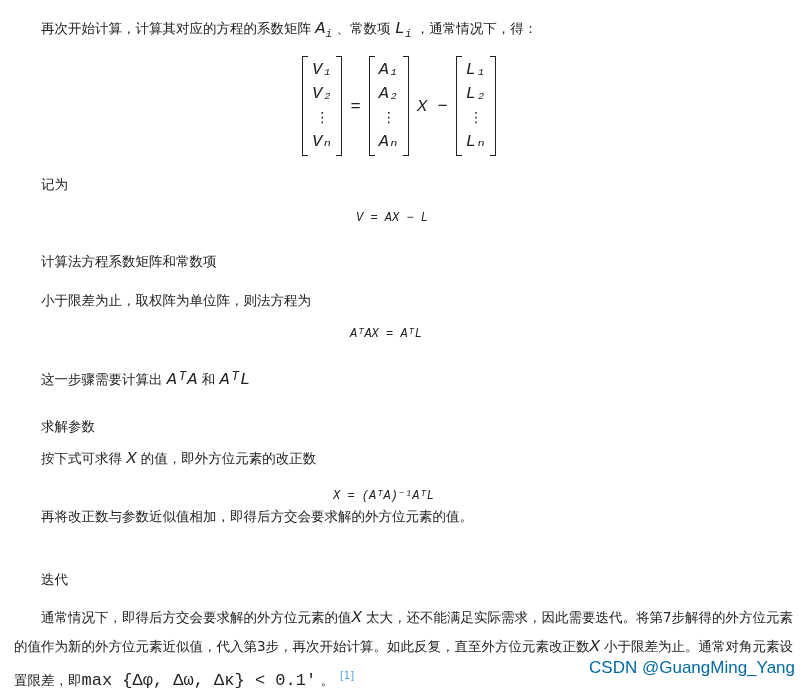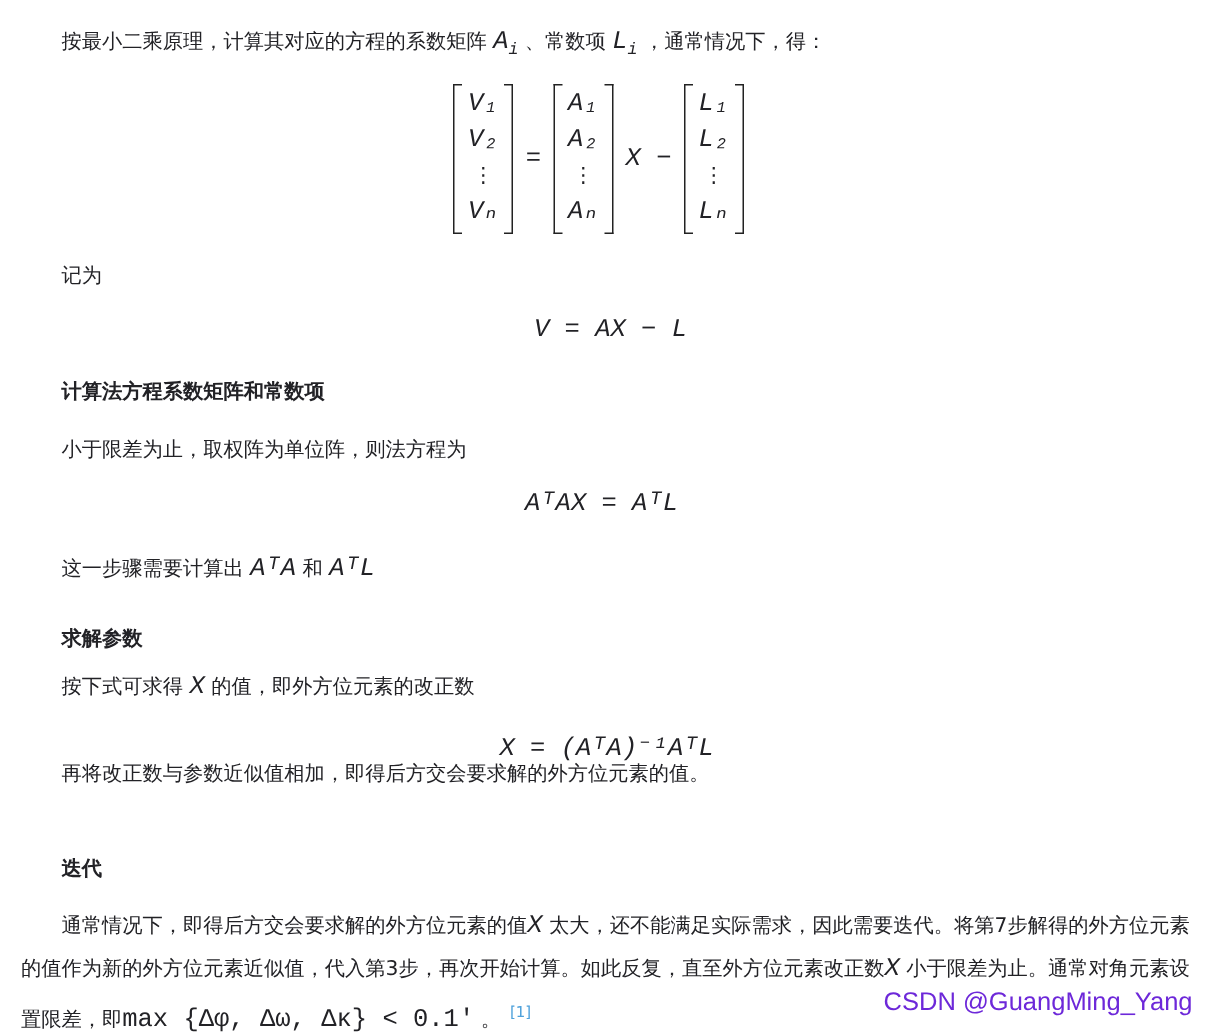--- a/index.html
+++ b/index.html
@@ -4,49 +4,49 @@
 <style>
   html, body { margin: 0; padding: 0; background: #ffffff; }
   body {
     width: 811px; height: 688px; overflow: hidden; position: relative;
     font-family: "DejaVu Sans", "Liberation Sans", sans-serif;
     color: #222226; font-size: 13.5px;
   }
   .math { font-family: Liberation Mono, monospace; font-style: italic; }
   .abs { position: absolute; white-space: nowrap; }
   .para { left: 41px; line-height: 20px; }
-  .heading { left: 41px; font-weight: bold; line-height: 20px; }
+  .heading { left: 41px; font-weight: normal; line-height: 20px; }
   .inline-math { font-size: 17px; }
   .sub { font-size: 11px; vertical-align: -4px; font-style: italic; }
 
   
   .mat-eq { left: 302px; top: 54px; height: 104px; display: flex; align-items: center; font-size: 17px; }
   .bmatrix { position: relative; display: flex; flex-direction: column; align-items: center; justify-content: flex-end;
     padding: 2px 10px; height: 96px; }
   .bmatrix::before, .bmatrix::after {
     content: ""; position: absolute; top: 0; bottom: 0; width: 5px;
     border-top: 1.5px solid #222; border-bottom: 1.5px solid #222;
   }
   .bmatrix::before { left: 0; border-left: 1.5px solid #222; }
   .bmatrix::after { right: 0; border-right: 1.5px solid #222; }
   .cell { height: 24px; line-height: 24px; text-align: center; }
   .vdots { font-style: normal; line-height: 10px; font-size: 14px; height: 24px; display:flex; flex-direction:column; justify-content:center; }
   .op { padding: 0 8px; font-style: normal; }
-  .center-eq { font-size: 17px; }
+  .center-eq { font-size: 12px; }
 
   .iter-para { left: 14px; width: 790px; line-height: 29px; font-size: 13.5px; white-space: normal; }
   .indent { display: inline-block; width: 27px; }
   .footnote { color: #4ea1db; font-size: 10px; vertical-align: 6px; margin-left: 6px; }
-  .watermark { right: 16px; top: 658px; color: #6d28d9; font-size: 17px; font-family: "Liberation Sans", sans-serif; text-align: right; }
+  .watermark { right: 16px; top: 658px; color: #0369a1; font-size: 17px; font-family: "Liberation Sans", sans-serif; text-align: right; }
 </style>
 </head>
 <body>
 
 <div class="abs para" style="top:18px;">
-  <span>按最小二乘原理，计算其对应的方程的系数矩阵</span>
+  <span>再次开始计算，计算其对应的方程的系数矩阵</span>
   <span class="math inline-math"><span>A</span><span class="sub">i</span></span>
   <span> 、常数项</span>
   <span class="math inline-math"><span>L</span><span class="sub">i</span></span>
   <span> ，通常情况下，得：</span>
 </div>
 
 <div class="abs mat-eq math">
   <div class="bmatrix">
     <div class="cell">V₁</div>
     <div class="cell">V₂</div>

